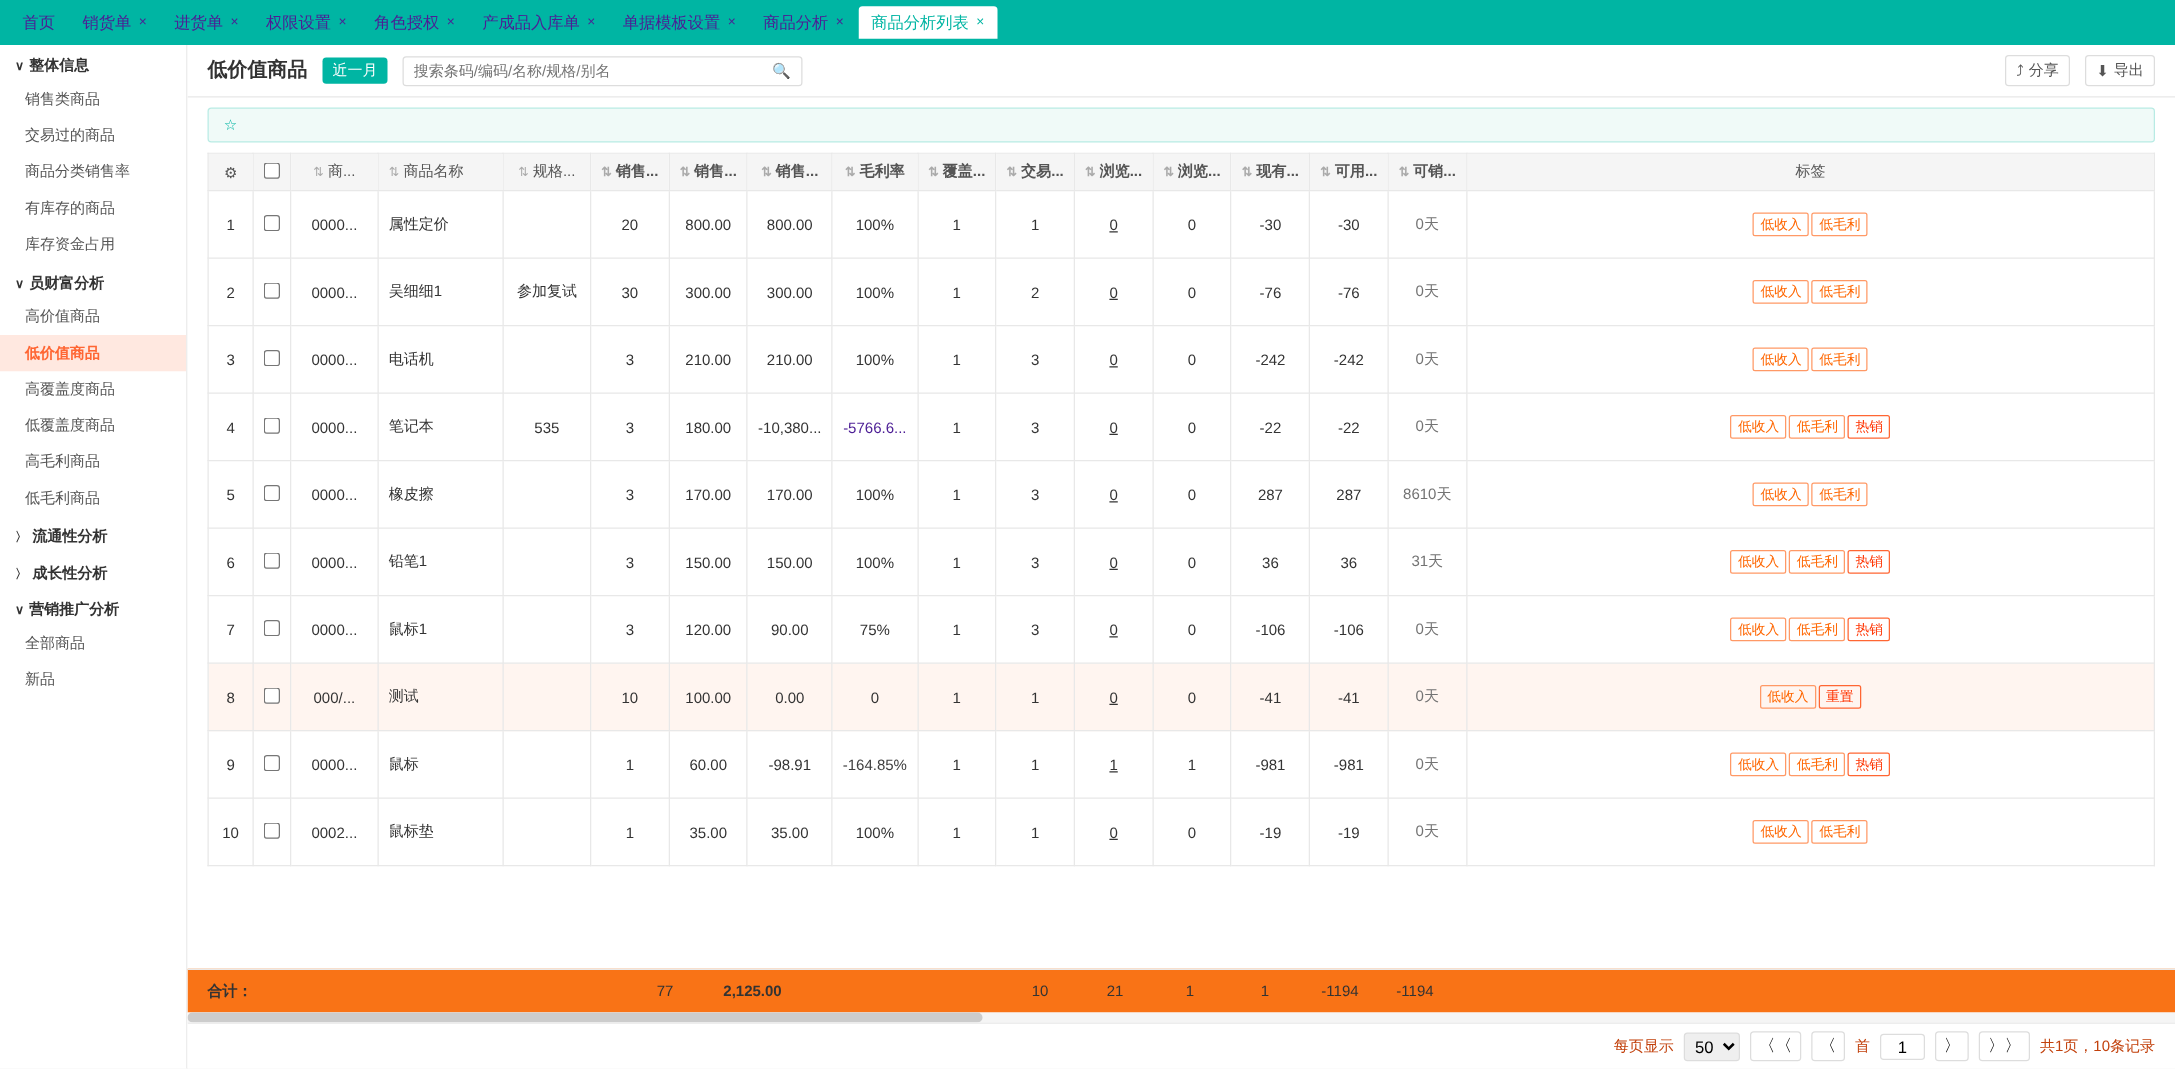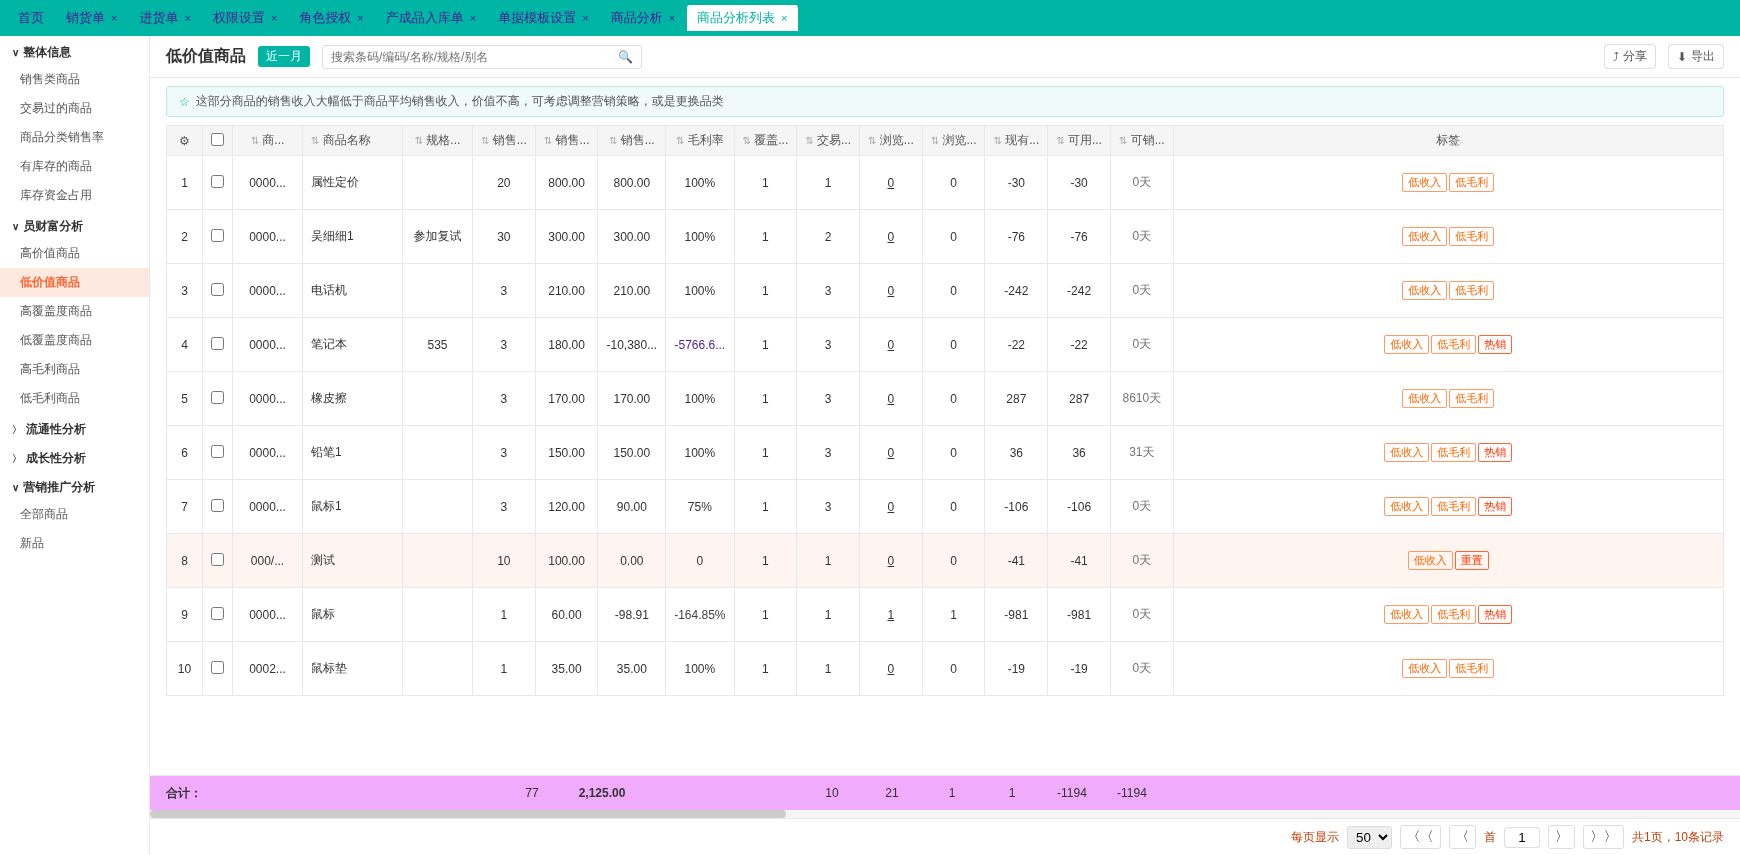--- a/index.html
+++ b/index.html
@@ -46,26 +46,26 @@
     .tag { display: inline-block; padding: 1px 5px; border-radius: 2px; font-size: 11px; margin: 12px 1px; }
     .tag-orange { color: #ff6600; border: 1px solid #ff9966; }
     .tag-red { color: #ff3300; border: 1px solid #ff6633; }
     .text-orange { color: #737373; margin-top: 20px; }
     .underline { text-decoration: underline; cursor: pointer; }
     .col-num { width: 36px; }
     .col-check { width: 30px; }
     .col-code { width: 70px; }
     .col-name { width: 100px; text-align: left; }
     .col-spec { width: 70px; }
-    .col-num-data { width: 60px; }
+    .col-num-data { width: 60px; font-weight: bold; }
     .settings-icon { cursor: pointer; color: #555; }
     input[type=checkbox] { cursor: pointer; }
 
     
-    .footer-summary { border-top: 1px solid #e8e8e8; padding: 6px 16px; display: flex; align-items: center; background: #f0abfc; flex-shrink: 0; }
+    .footer-summary { border-top: 1px solid #e8e8e8; padding: 6px 16px; display: flex; align-items: center; background: #f97316; flex-shrink: 0; }
     .summary-label { font-weight: bold; min-width: 60px; }
     .summary-cells { display: flex; gap: 0; flex: 1; }
     .summary-cell { padding: 4px 8px; text-align: center; min-width: 60px; }
 
     
     .pagination { display: flex; align-items: center; justify-content: flex-end; padding: 6px 16px; border-top: 1px solid #e8e8e8; gap: 8px; flex-shrink: 0; background: #fff; }
     .pagination-label { color: #c2410c; }
     .pagination-select { border: 1px solid #ddd; padding: 2px 4px; border-radius: 3px; }
     .pagination-btn { border: 1px solid #ddd; background: #fff; padding: 2px 6px; cursor: pointer; border-radius: 3px; }
     .page-input { border: 1px solid #ddd; width: 36px; text-align: center; padding: 2px; border-radius: 3px; }
@@ -171,21 +171,20 @@
         </button>
         <button class="action-btn">
           <span>⬇</span>
           <span>导出</span>
         </button>
       </div>
     </div>
 
     <div class="info-banner">
       <span style="color:#00b5a3;">☆</span>
-      <span>这部分商品的销售收入大幅低于商品平均销售收入，价值不高，可考虑调整营销策略，或是更换品类</span>
     </div>
 
     <div class="table-container">
       <table>
         <thead>
           <tr>
             <th class="col-num"><span class="settings-icon">⚙</span></th>
             <th class="col-check"><input type="checkbox" style=""></th>
             <th class="col-code"><span class="sort-icon">⇅</span> 商...</th>
             <th class="col-name"><span class="sort-icon">⇅</span> 商品名称</th>

